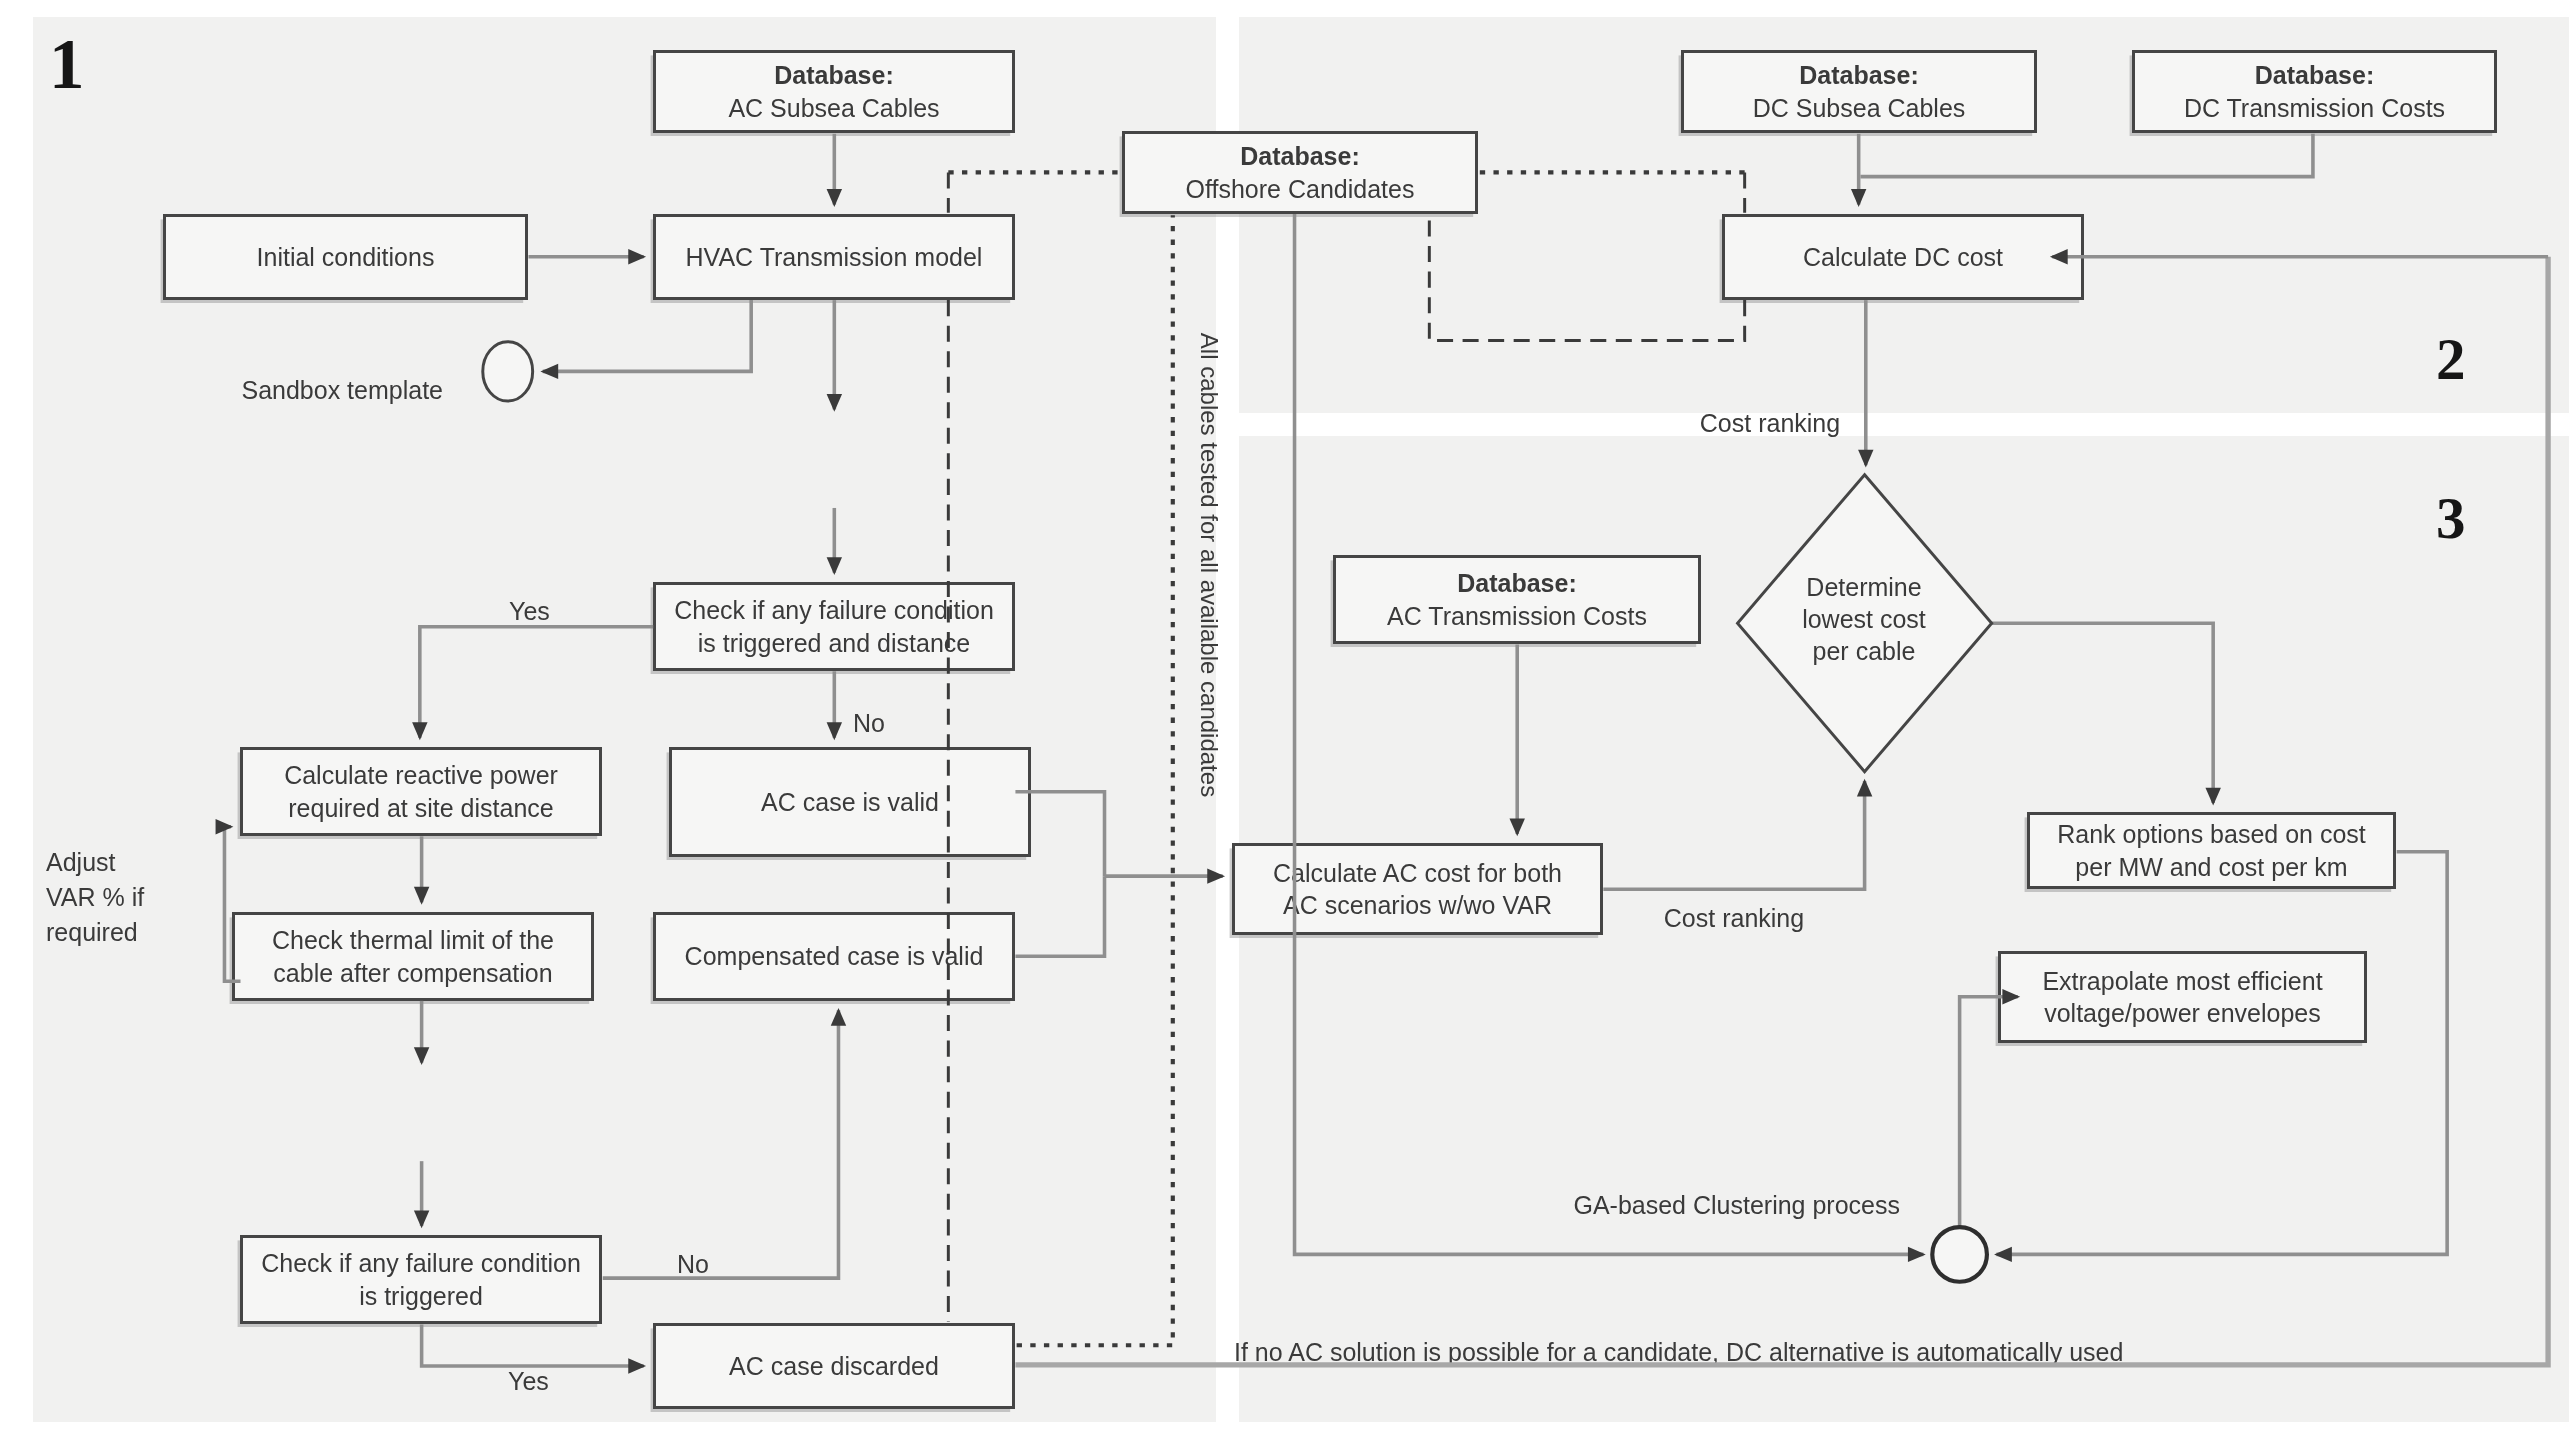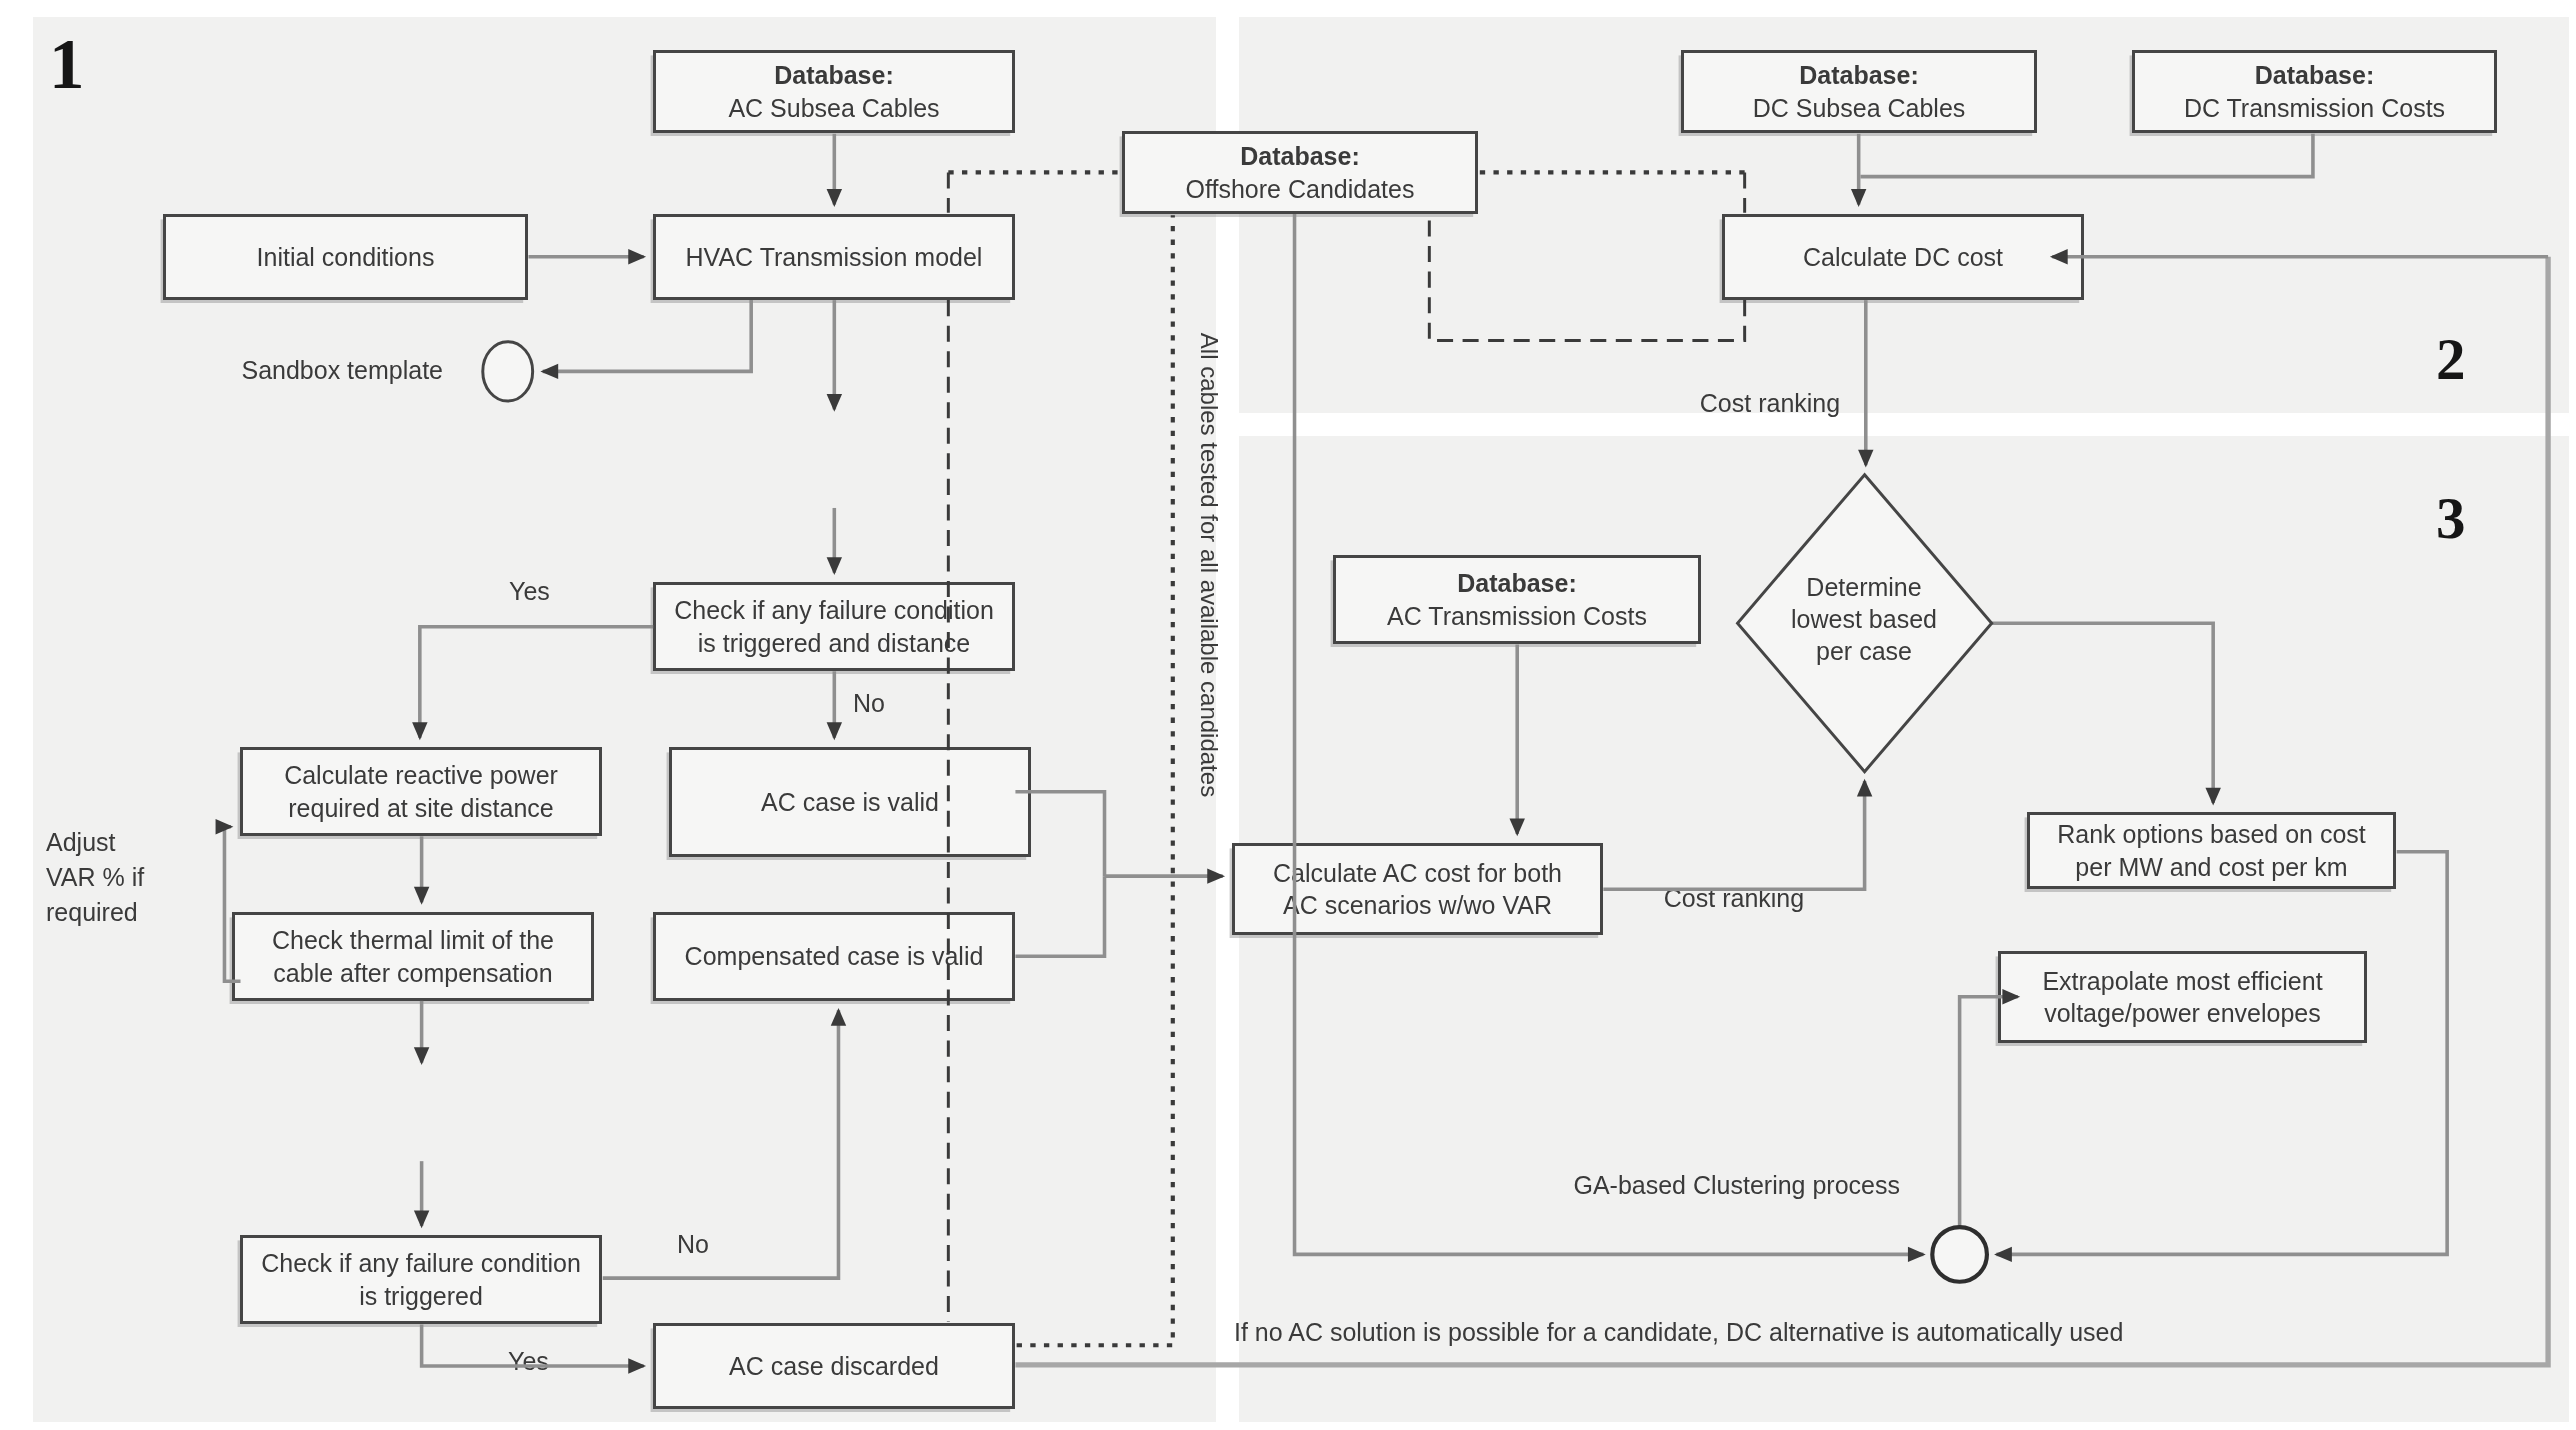--- a/index.html
+++ b/index.html
@@ -9,21 +9,21 @@
   html,body{margin:0;padding:0;background:var(--page);}
   .canvas{position:relative;width:2576px;height:1431px;background:var(--page);
           font-family:"Liberation Sans",sans-serif;overflow:hidden;}
   .panel{position:absolute;background:var(--panel);}
   .strip{position:absolute;background:var(--page);}
   .bx{position:absolute;background:var(--boxfill);border:3px solid var(--stroke);
       display:flex;flex-direction:column;align-items:center;justify-content:center;
       text-align:center;font-size:25px;line-height:1.3;color:var(--dark);
       box-shadow:-3.6px 4.2px 0 -1.2px var(--shadow);box-sizing:border-box;z-index:2;}
   .bx .t{font-weight:700;}
-  .fl{position:absolute;font-size:25px;color:var(--dark);z-index:2;white-space:nowrap;}
+  .fl{position:absolute;font-size:25px;color:var(--dark);z-index:2;white-space:nowrap;margin-top:20px;}
   .num{position:absolute;font-family:"Liberation Serif",serif;font-weight:700;color:#161616;z-index:2;}
   .vt{position:absolute;font-size:24px;color:var(--dark);z-index:2;text-align:center;
       transform:rotate(90deg);white-space:nowrap;}
   .dtext{position:absolute;font-size:25px;line-height:1.28;color:var(--dark);
          text-align:center;z-index:4;}
   svg.wires{position:absolute;left:0;top:0;z-index:3;pointer-events:none;}
   .ln{fill:none;stroke:var(--line);stroke-width:6;}
   .lnw{fill:none;stroke:#a7a7a7;stroke-width:9;}
   .dash{fill:none;stroke:var(--dark);stroke-width:5;stroke-dasharray:27 16;}
   .dot{fill:none;stroke:var(--dark);stroke-width:7;stroke-dasharray:9 14;}
@@ -98,21 +98,21 @@
   </div>
   <div class="bx" style="left:1232px;top:843px;width:371px;height:92px">
     <span style="max-width:315px">Calculate AC cost for both AC scenarios w/wo VAR</span>
   </div>
   <div class="bx" style="left:2027px;top:812px;width:369px;height:77px">
     <span style="max-width:324px">Rank options based on cost per MW and cost per km</span>
   </div>
   <div class="bx" style="left:1998px;top:951px;width:369px;height:92px">
     <span style="max-width:315px">Extrapolate most efficient voltage/power envelopes</span>
   </div>
-  <div class="dtext" style="left:1790px;top:571px;width:148px">Determine lowest based per case</div>
+  <div class="dtext" style="left:1790px;top:571px;width:148px">Determine lowest cost per cable</div>
 
   <div class="fl" style="left:235px;top:356px;width:208px;text-align:right">Sandbox template</div>
   <div class="fl" style="left:509px;top:577px">Yes</div>
   <div class="fl" style="left:853px;top:689px">No</div>
   <div class="fl" style="left:46px;top:825px;white-space:normal;line-height:1.4">
     <div>Adjust</div>
     <div>VAR % if</div>
     <div>required</div>
   </div>
   <div class="fl" style="left:677px;top:1230px">No</div>

